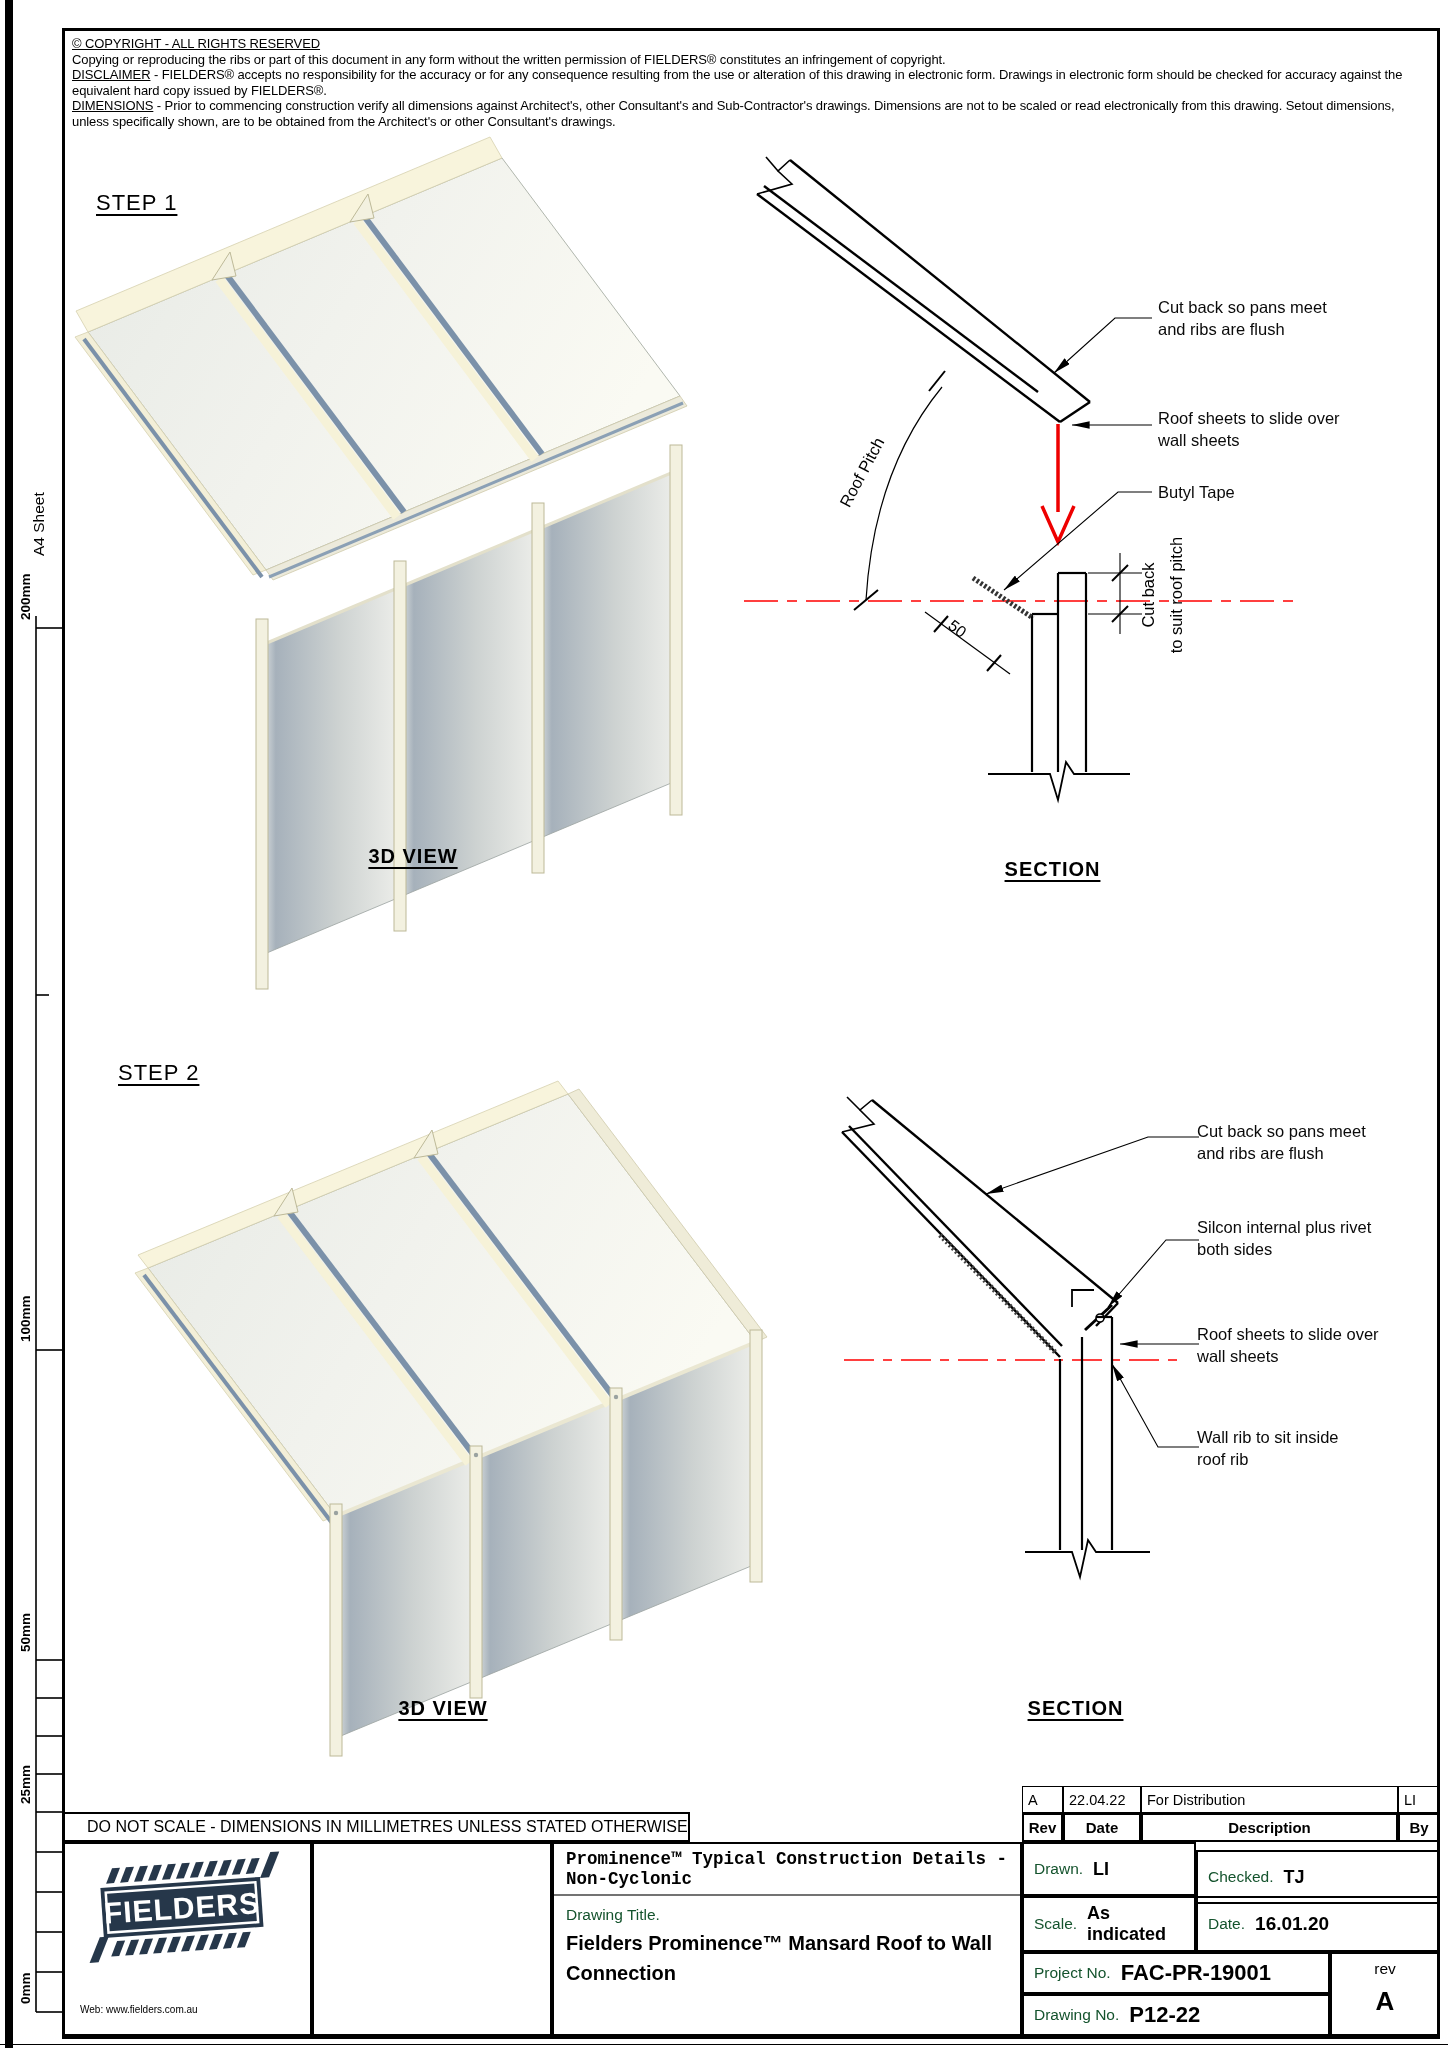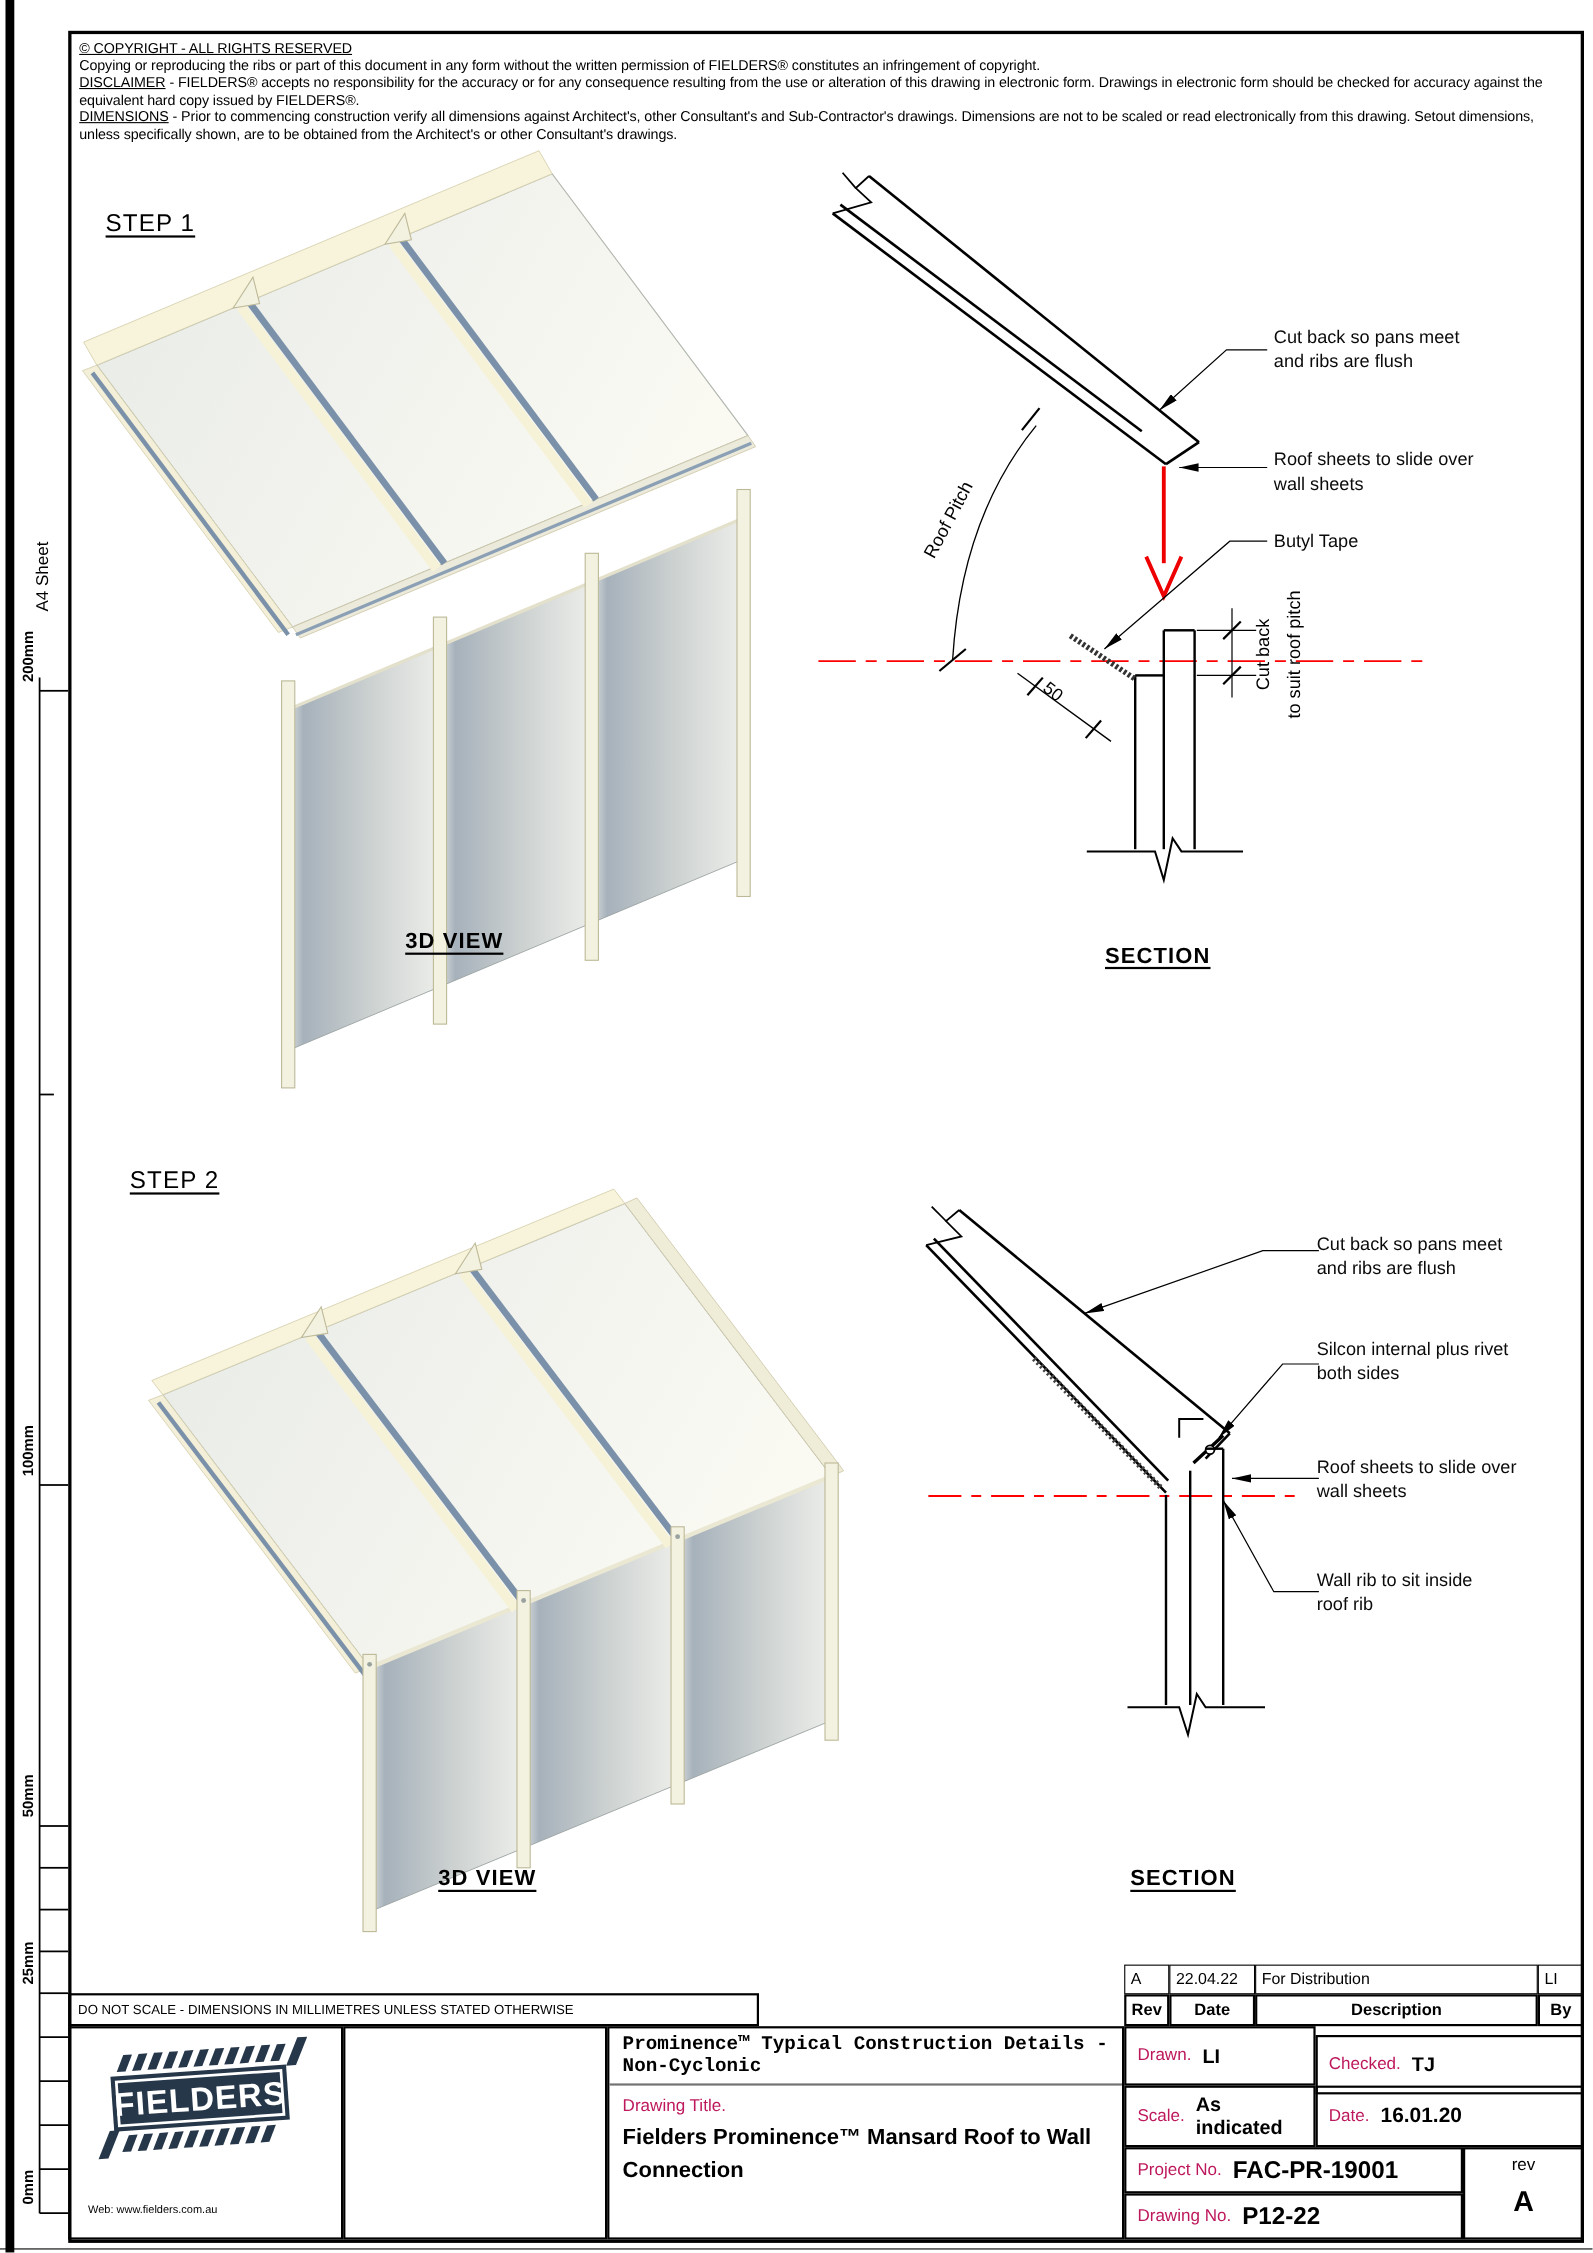--- a/index.html
+++ b/index.html
@@ -14,22 +14,22 @@
   #legal{left:72px;top:36px;width:1362px;font-size:13px;line-height:15.6px;letter-spacing:-0.1px;}
   #legal .u{text-decoration:underline;}
   
   .step-head{font-size:22px;letter-spacing:1px;text-decoration:underline;text-underline-offset:4px;}
   .view-label{font-size:20px;font-weight:bold;letter-spacing:1px;text-decoration:underline;text-underline-offset:4px;text-align:center;}
   
   .ann{font-size:16.5px;line-height:22px;white-space:nowrap;color:#0a0a0a;}
   
   .tb{box-sizing:border-box;border:2px solid #000;}
   .tb-thin{box-sizing:border-box;border:1.5px solid #000;}
-  #dns{left:62px;top:1812px;width:628px;height:30px;font-size:12px;display:flex;align-items:center;padding-left:7px;}
-  .lbl{font-size:15.5px;color:#be185d;}
+  #dns{left:62px;top:1812px;width:628px;height:30px;font-size:16px;display:flex;align-items:center;padding-left:23px;}
+  .lbl{font-size:15.5px;color:#14532d;}
   .val-b{font-weight:bold;}
   #web-line{font-size:10px;}
   .cell{display:flex;align-items:center;padding-left:10px;gap:10px;}
   .rev-hd{font-weight:bold;font-size:15px;display:flex;align-items:center;justify-content:center;}
   .rev-dt{font-size:14.5px;display:flex;align-items:center;padding-left:5px;}
   svg{position:absolute;overflow:visible;}
   svg text{font-family:"Liberation Sans",sans-serif;}
 </style>
 </head>
 <body>

